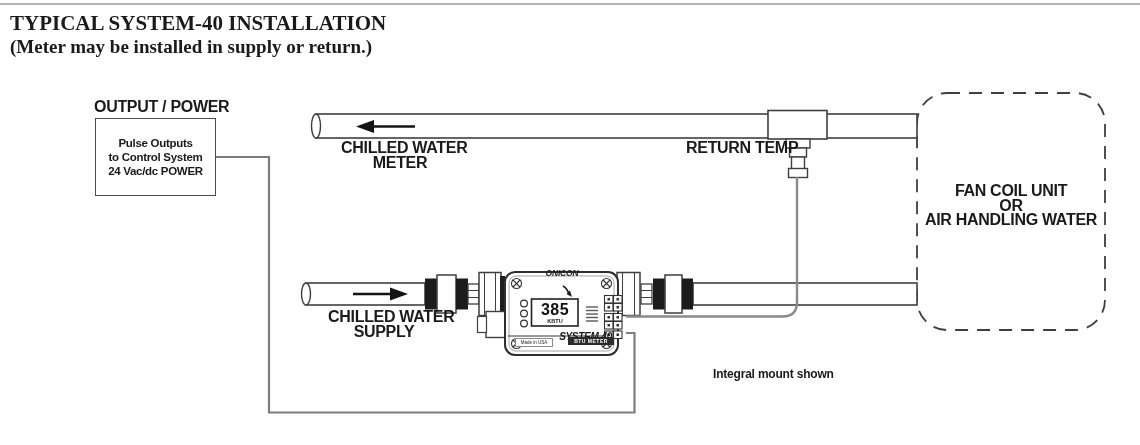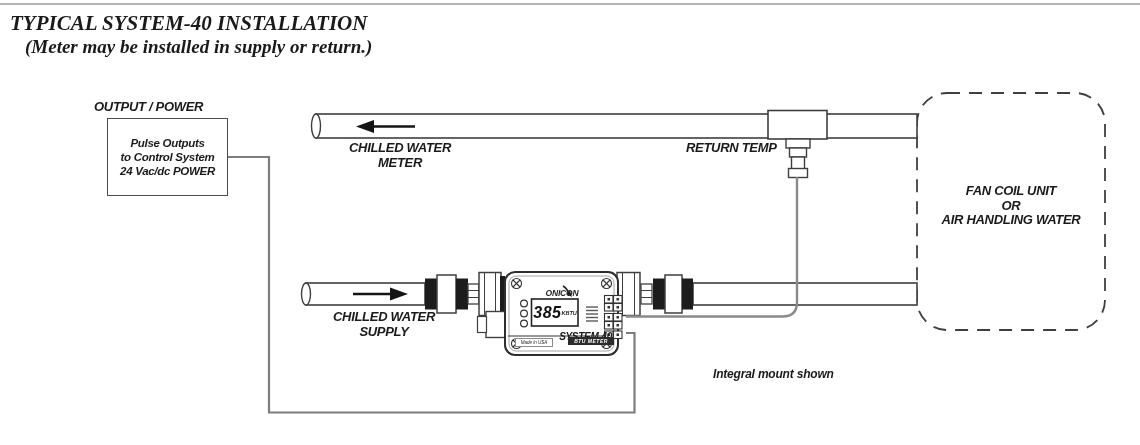--- a/index.html
+++ b/index.html
@@ -1,35 +1,35 @@
 <!DOCTYPE html>
 <html><head>
 <meta charset="utf-8">
 <style>
   html,body{margin:0;padding:0;background:#fff;}
   #stage{position:relative;width:1140px;height:445px;background:#ffffff;overflow:hidden;
          font-family:"Liberation Sans",sans-serif;color:#1a1a1a;}
   #diagram-svg{position:absolute;left:0;top:0;}
-  .abs{position:absolute;font-style:italic;}
+  .abs{position:absolute;}
   .top-rule{left:0;top:3px;width:1140px;height:2px;background:#b4b4b4;}
   .title{left:10px;top:11px;font-family:"Liberation Serif",serif;font-weight:bold;font-size:21px;line-height:24px;}
-  .subtitle{left:10px;top:36px;font-family:"Liberation Serif",serif;font-weight:bold;font-size:19px;line-height:22px;margin-left:15px;}
-  .lbl{font-weight:bold;font-size:13px;line-height:14.5px;letter-spacing:-0.3px;white-space:nowrap;}
+  .subtitle{left:10px;top:36px;font-family:"Liberation Serif",serif;font-weight:bold;font-size:19px;line-height:22px;}
+  .lbl{font-weight:bold;font-size:16px;line-height:14.5px;letter-spacing:-0.3px;white-space:nowrap;}
   .op-label{left:94px;top:100px;}
   .op-box{left:95px;top:118px;width:119px;height:76px;border:1.5px solid #4c4c4c;background:#fff;
-          display:flex;flex-direction:column;align-items:center;justify-content:center;text-align:right;margin-left:12px;}
+          display:flex;flex-direction:column;align-items:center;justify-content:center;text-align:right;}
   .op-box div{font-weight:bold;font-size:11.5px;line-height:14px;letter-spacing:-0.3px;white-space:nowrap;}
   .cwr-label{left:341px;top:141px;width:118px;text-align:center;}
   .rt-label{left:686px;top:141px;text-align:right;}
   .cws-label{left:328px;top:310px;width:112px;text-align:center;}
   .fcu-label{left:917px;top:184px;width:188px;text-align:center;}
   .notes{left:713px;top:364px;font-weight:bold;font-size:12px;line-height:20px;letter-spacing:-0.2px;white-space:nowrap;}
-  .brand{left:536px;top:288px;width:52px;text-align:center;font-style:italic;font-weight:bold;
+  .brand{left:536px;top:268px;width:52px;text-align:center;font-style:italic;font-weight:bold;
          font-size:8.5px;letter-spacing:-0.2px;color:#1f1f1f;}
-  .disp{left:532px;top:299px;width:46px;height:27px;display:flex;flex-direction:row;align-items:center;justify-content:center;}
+  .disp{left:532px;top:299px;width:46px;height:27px;display:flex;flex-direction:column;align-items:center;justify-content:center;}
   .disp .val{font-size:16px;font-weight:bold;line-height:17px;letter-spacing:0.5px;color:#101010;}
   .disp .unit{font-size:5.5px;font-weight:bold;line-height:6px;color:#222;}
   .model{left:540px;top:331px;width:72px;text-align:right;font-style:italic;font-weight:bold;font-size:10px;letter-spacing:-0.3px;}
   .btu-bar{left:568px;top:337px;width:46px;height:8px;background:#2b2b2b;color:#fff;
            font-size:5px;font-weight:bold;text-align:center;line-height:8px;letter-spacing:0.5px;}
   .usa{left:515px;top:337.5px;width:36px;height:7px;border:0.8px solid #8a8a8a;background:#fff;
        font-size:4.5px;text-align:center;line-height:7px;color:#222;}
 </style>
 </head>
 <body>

